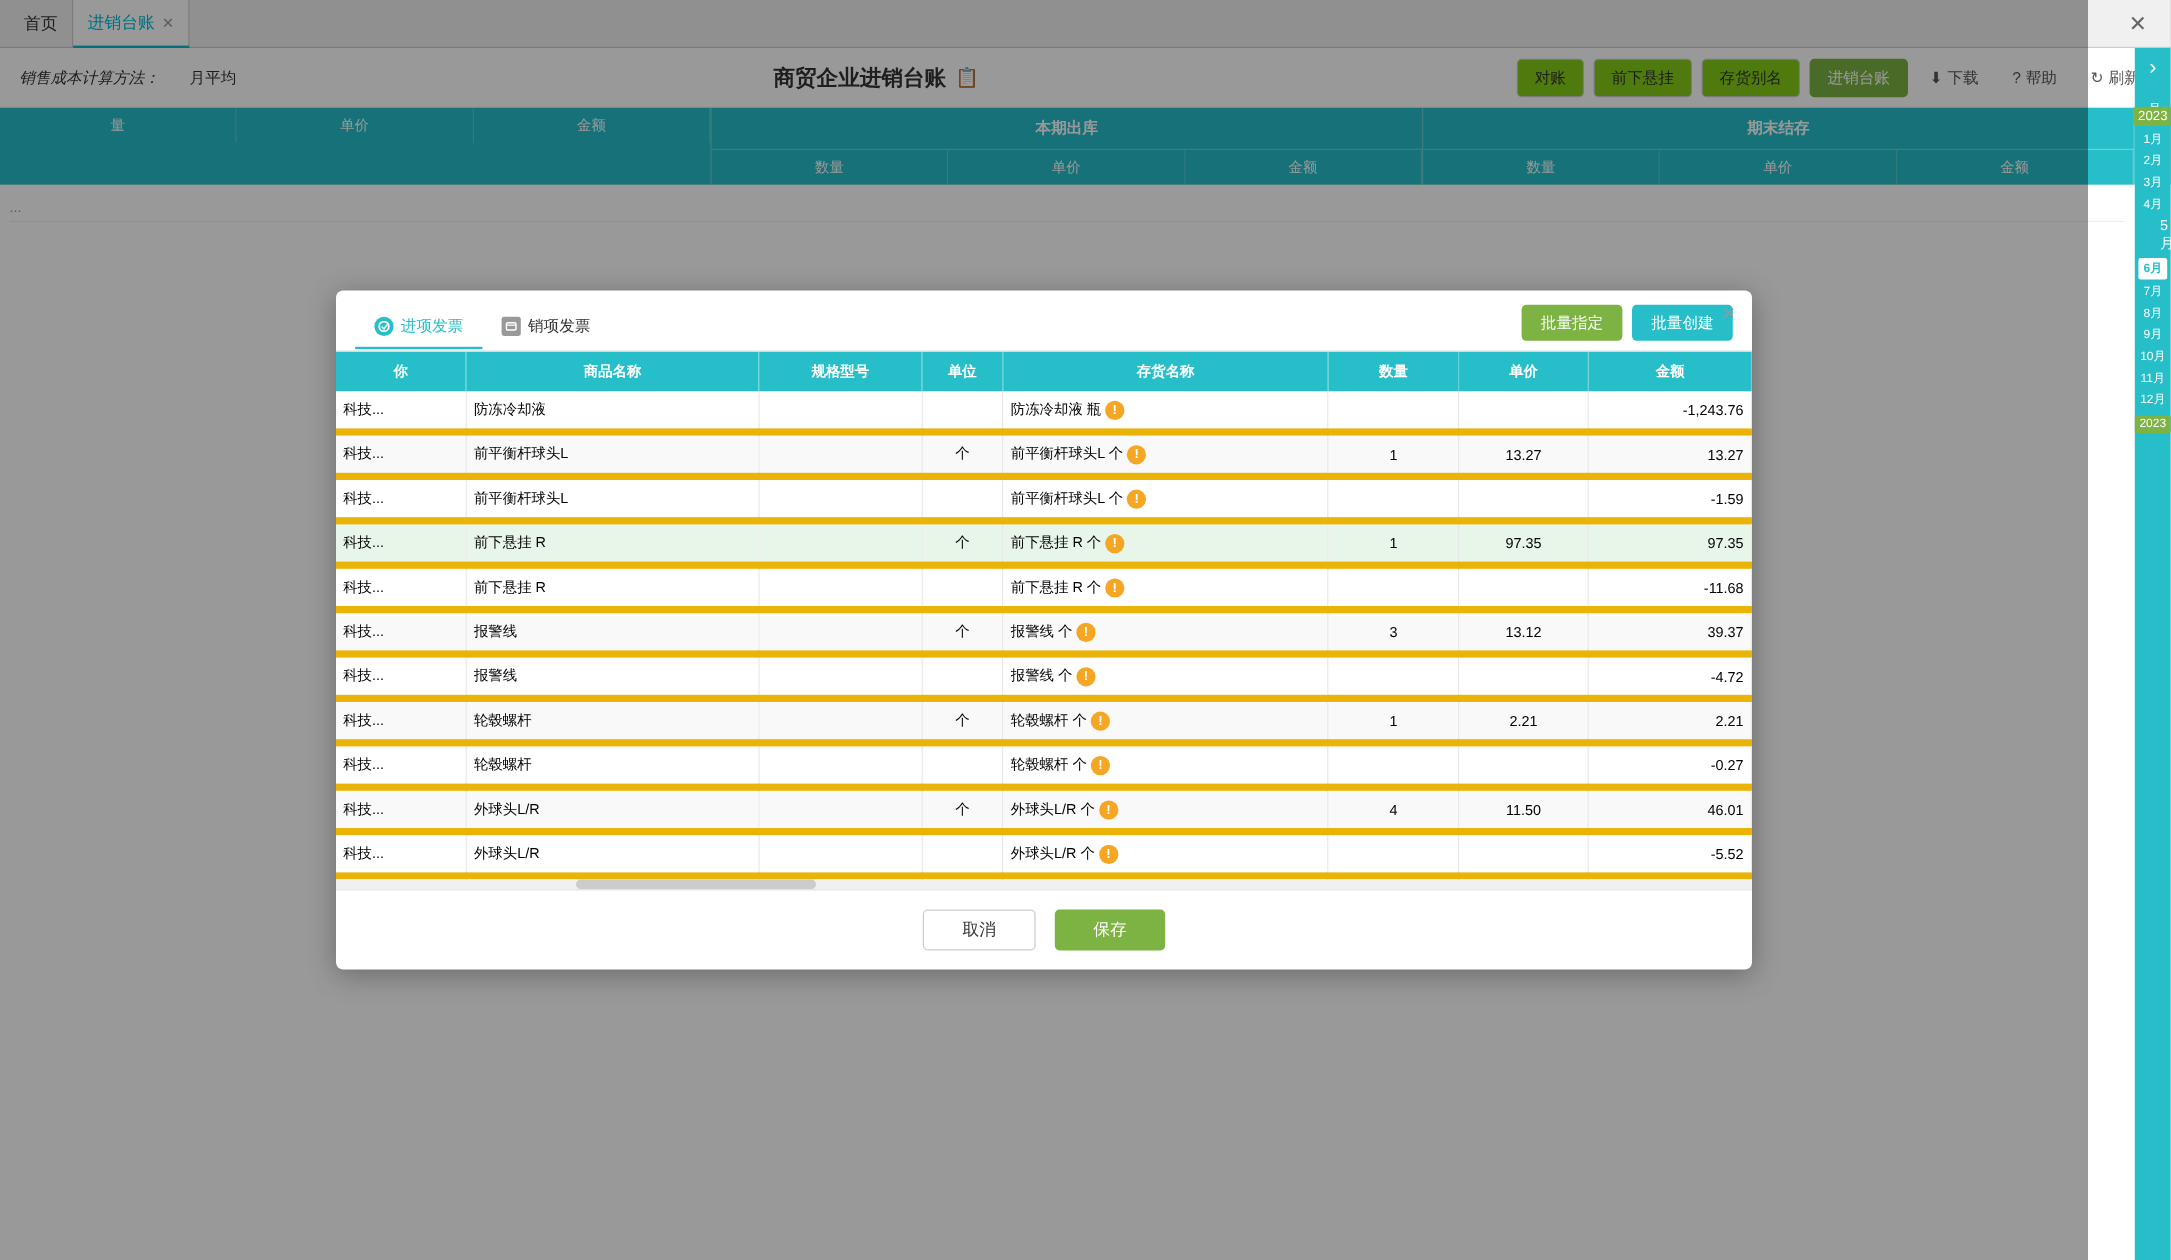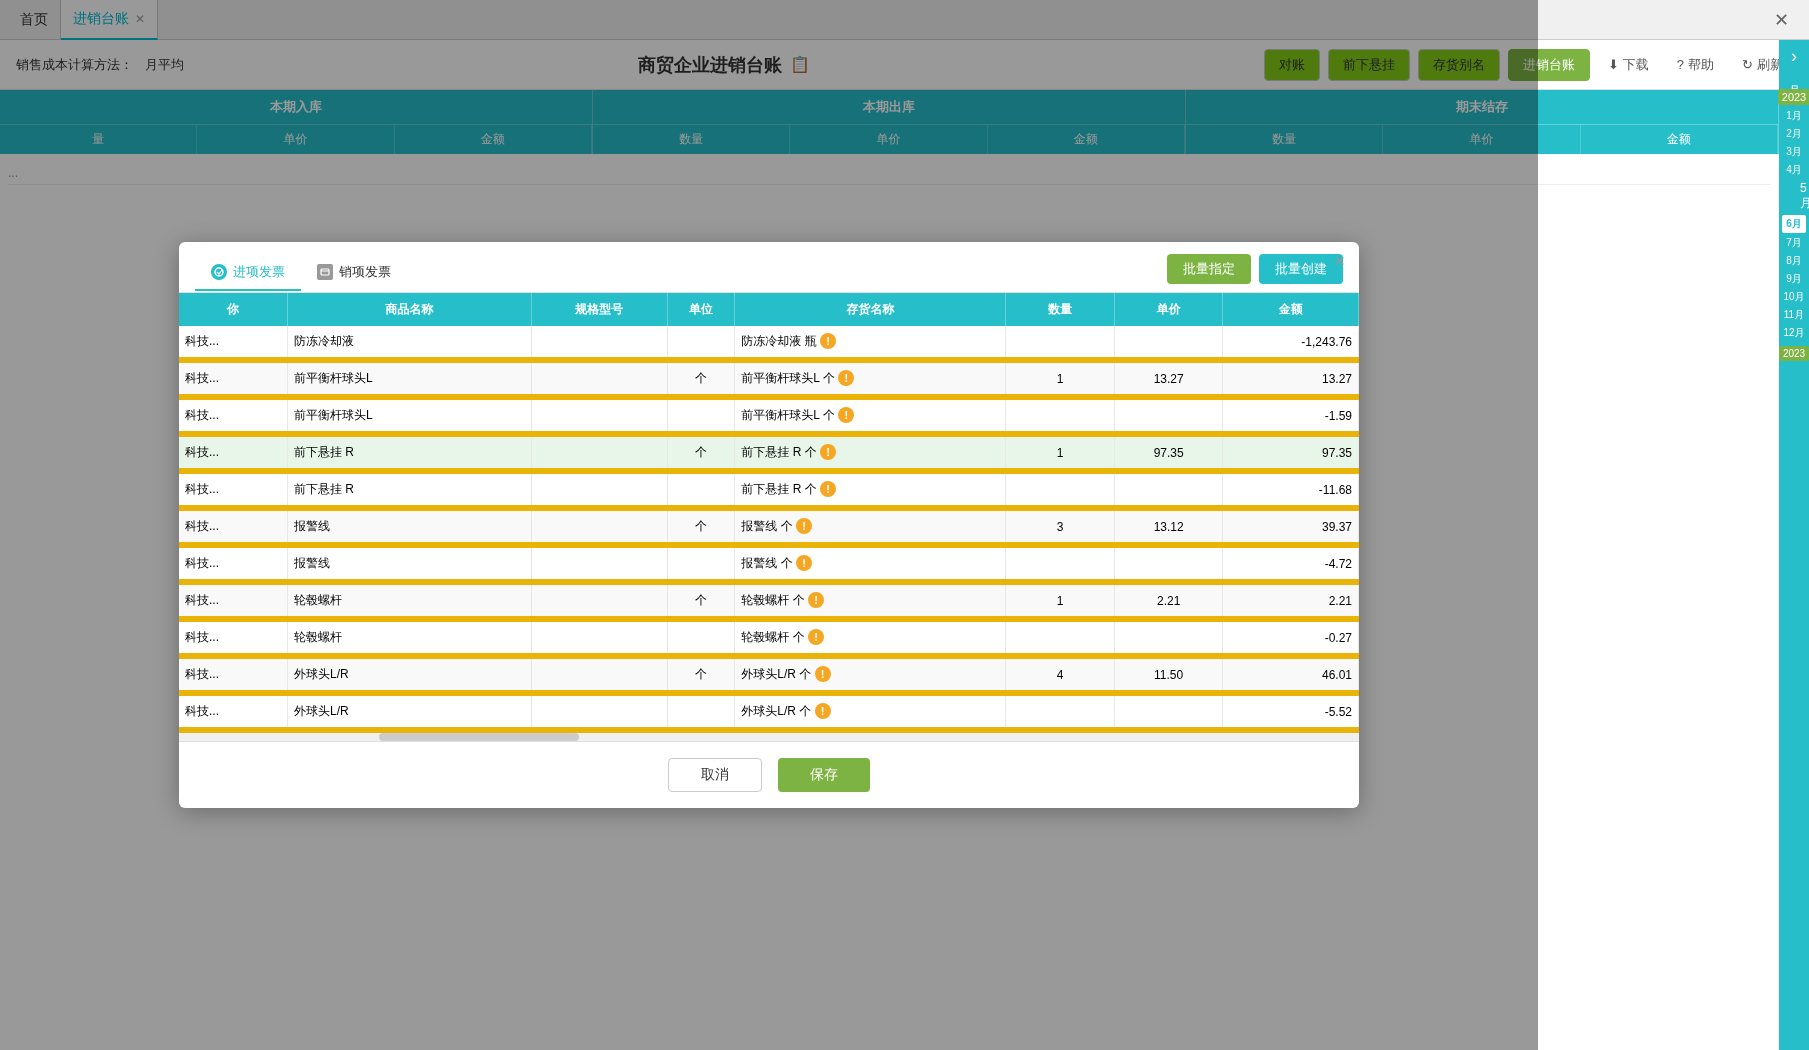--- a/index.html
+++ b/index.html
@@ -63,21 +63,22 @@
       display: flex;
       align-items: center;
       background: #fff;
       padding: 0 16px;
       height: 50px;
       border-bottom: 1px solid #e0e0e0;
     }
     .toolbar-cost-label {
       font-size: 13px;
       color: #333;
-      margin-right: 12px;
+      margin-right: 25px;
+      font-style: italic;
     }
     .toolbar-cost-value {
       font-size: 13px;
       color: #333;
     }
     .toolbar-title {
       flex: 1;
       text-align: center;
       font-size: 18px;
       font-weight: bold;
@@ -150,21 +151,21 @@
       font-size: 12px;
       flex: 1;
       border-right: 1px solid rgba(255,255,255,0.2);
     }
 
     
     .modal-overlay {
       position: absolute;
       top: 0;
       left: 0;
-      width: 1538px;
+      width: 1740px;
       height: 1050px;
       background: rgba(0,0,0,0.4);
       display: flex;
       align-items: center;
       justify-content: center;
       z-index: 100;
     }
 
     
     .modal {
@@ -391,21 +392,20 @@
       </div>
       <div class="toolbar-icon-btn">
         <span>↻</span>
         <span>刷新</span>
       </div>
     </div>
   </div>
 
   <div class="table-header-area" style="position:relative; padding-right:30px;">
     <div class="table-section">
-      <div class="section-title">本期入库</div>
       <div class="col-headers">
         <div class="col-header">量</div>
         <div class="col-header">单价</div>
         <div class="col-header">金额</div>
       </div>
     </div>
     <div class="table-section">
       <div class="section-title">本期出库</div>
       <div class="col-headers">
         <div class="col-header">数量</div>

